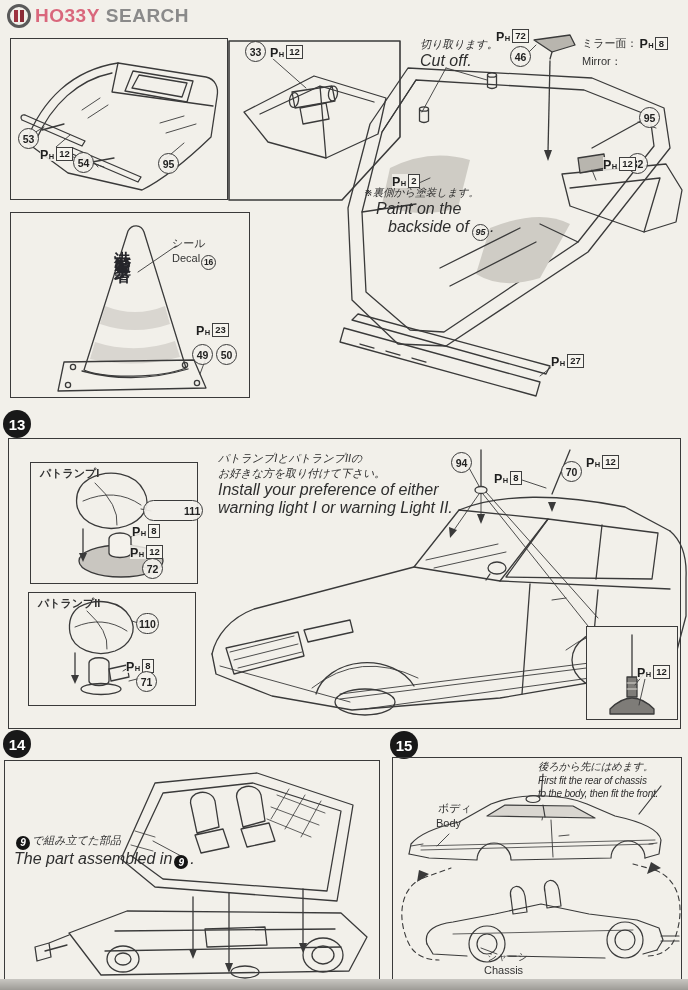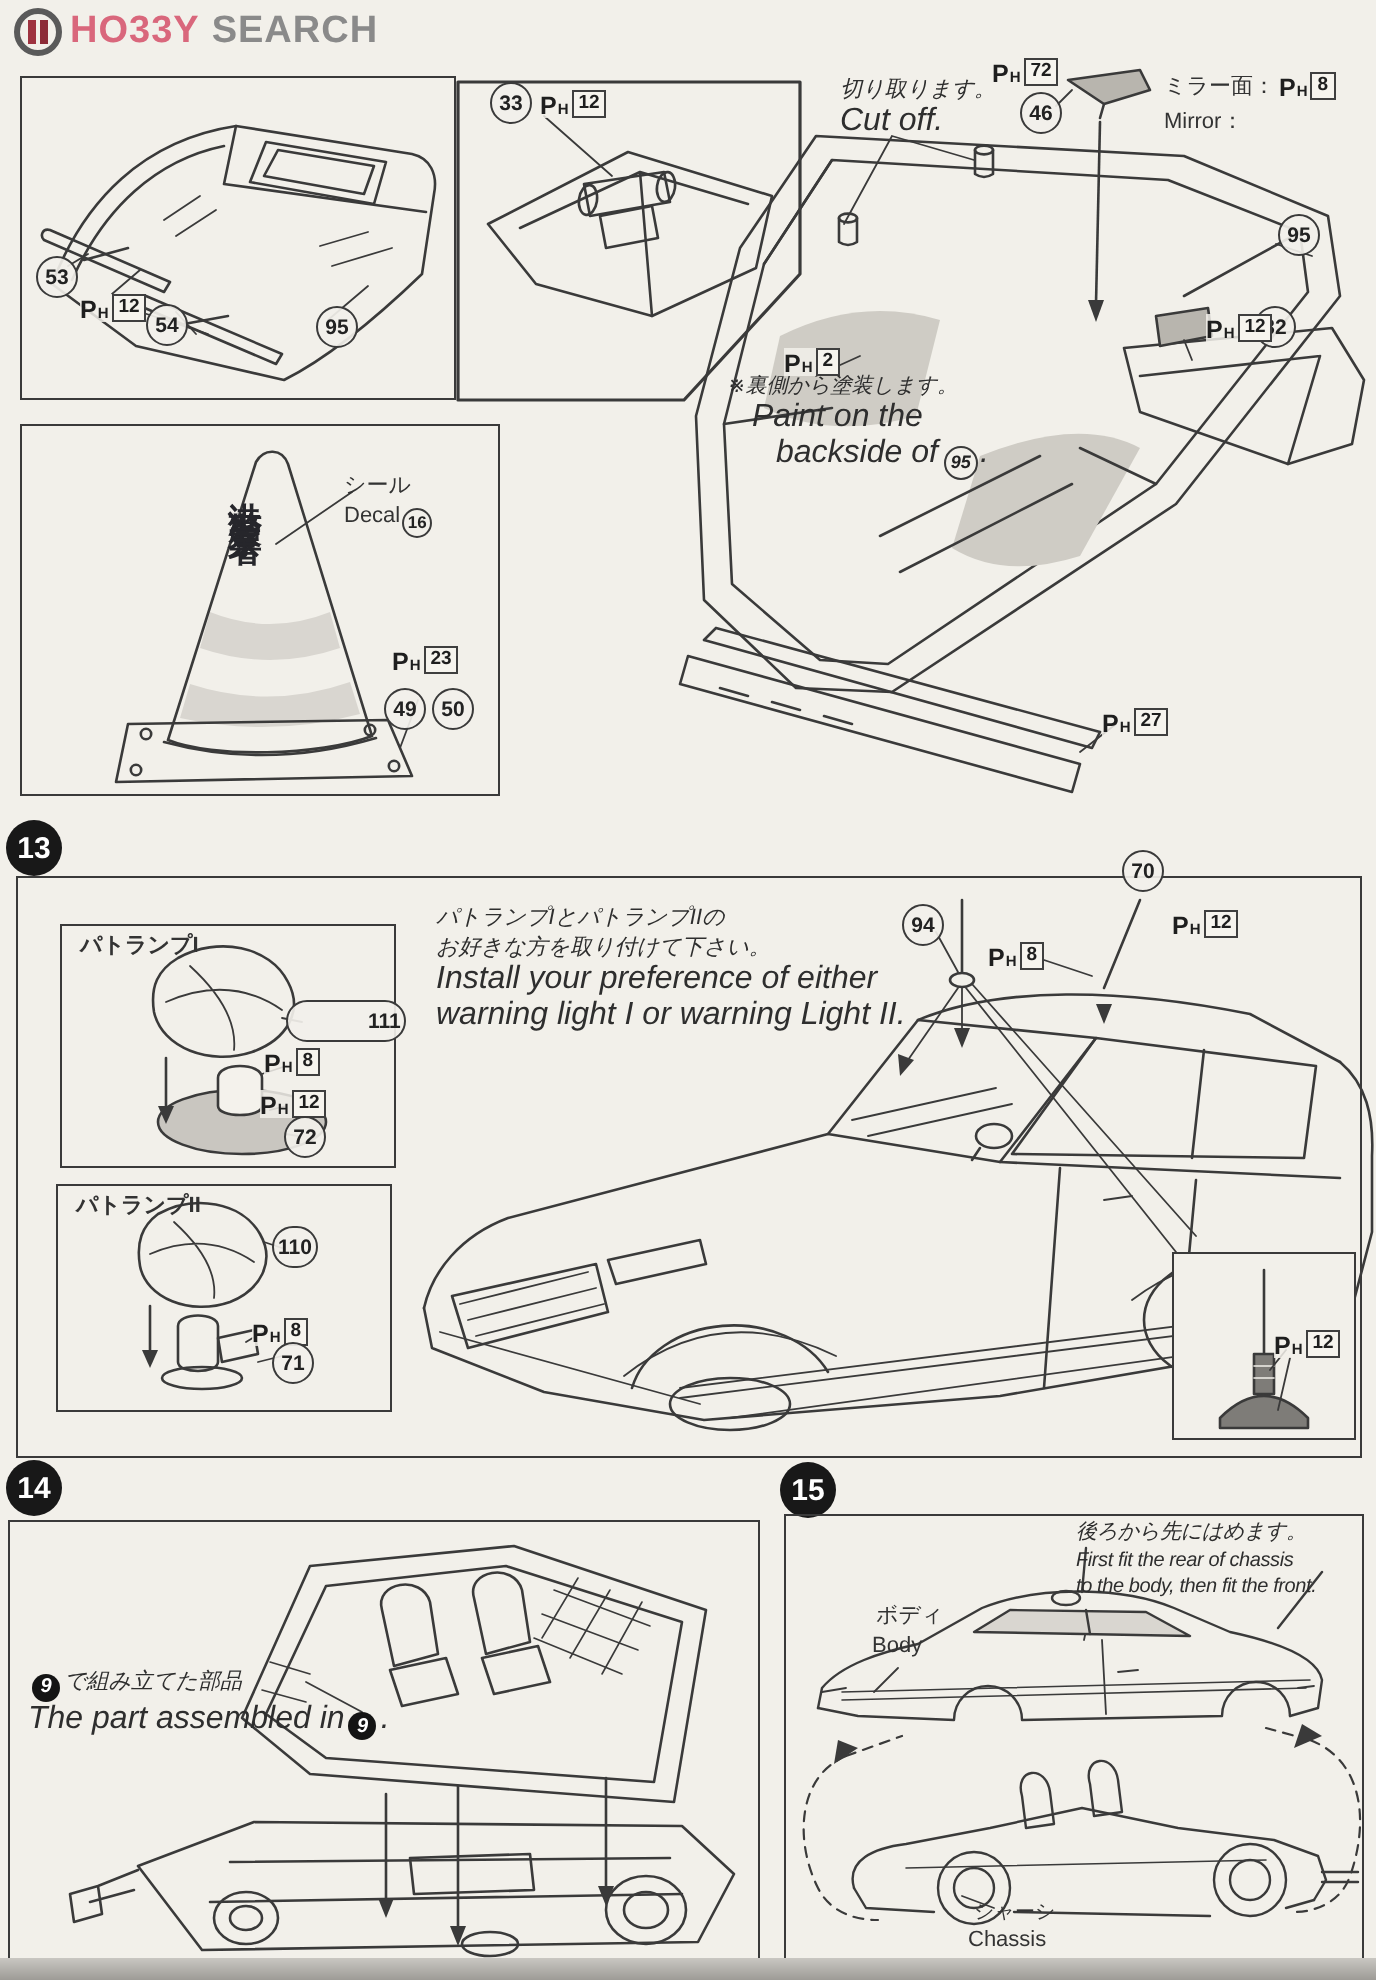--- a/index.html
+++ b/index.html
@@ -297,21 +297,21 @@
     <div class="jp">お好きな方を取り付けて下さい。</div>
     <div>Install your preference of either</div>
     <div>warning light I or warning Light II.</div>
   </div>
   <span class="co" style="left:451px;top:452px;">94</span>
   <span class="ph" style="left:494px;top:471px;">
       <span class="p">P</span>
       <span class="h">H</span>
       <span class="n">8</span>
     </span>
-  <span class="co" style="left:561px;top:425px;">70</span>
+  <span class="co" style="left:561px;top:461px;">70</span>
   <span class="ph" style="left:586px;top:455px;">
       <span class="p">P</span>
       <span class="h">H</span>
       <span class="n">12</span>
     </span>
 
   <div class="pbox" style="left:586px;top:626px;width:92px;height:94px;border-width:1.4px;background:#f2f0ea;">
     <svg width="90" height="92" viewBox="0 0 90 92" style="left:0;top:0;">
       <g stroke="#3a3a3a" fill="none" stroke-width="1.3" stroke-linejoin="round" stroke-linecap="round">
         <line x1="45" y1="8" x2="45" y2="52"></line>

